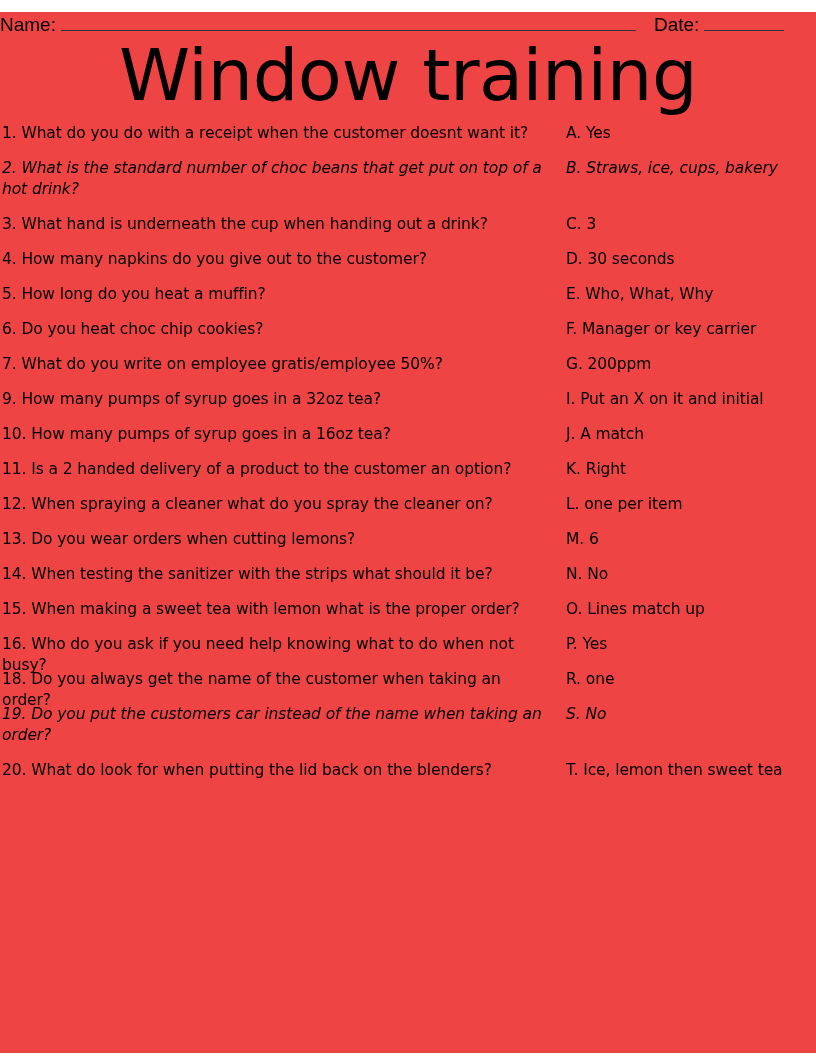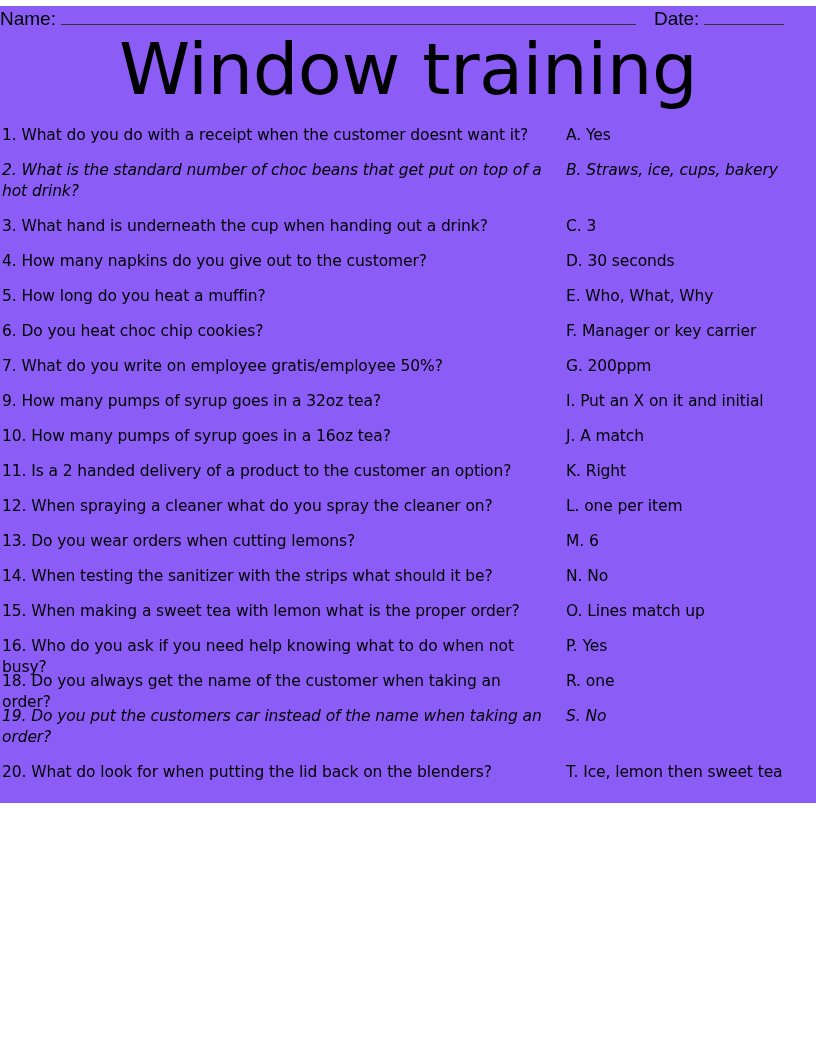--- a/index.html
+++ b/index.html
@@ -12,24 +12,24 @@
     height: 1056px;
     position: relative;
     font-family: "DejaVu Sans", sans-serif;
     color: #000000;
     overflow: hidden;
   }
 
   .page {
     position: absolute;
     left: 0;
-    top: 6px;
-    width: 816px;
-    height: 797px;
-    background: #8b5cf6;
+    top: 12px;
+    width: 816px;
+    height: 1041px;
+    background: #ef4444;
   }
 
   
   .header {
     position: absolute;
     left: 0;
     top: 0;
     width: 816px;
     height: 28px;
     display: flex;
@@ -73,21 +73,20 @@
     position: absolute;
     left: 0;
     top: 111px;
     width: 816px;
   }
   .row {
     position: relative;
     width: 816px;
     margin-bottom: 14px;
     min-height: 21px;
-    margin-top: 8px;
   }
   .q-cell {
     position: absolute;
     left: 2px;
     top: 0;
     width: 545px;
     font-size: 15.5px;
     line-height: 21px;
     letter-spacing: -0.1px;
   }

